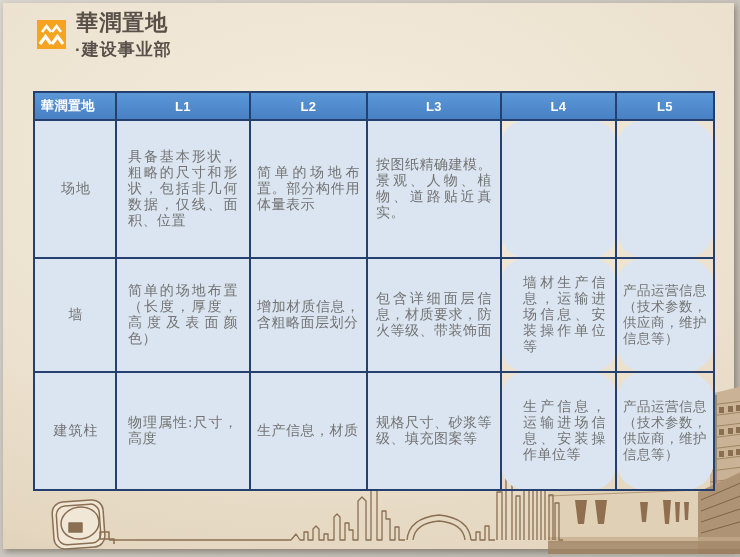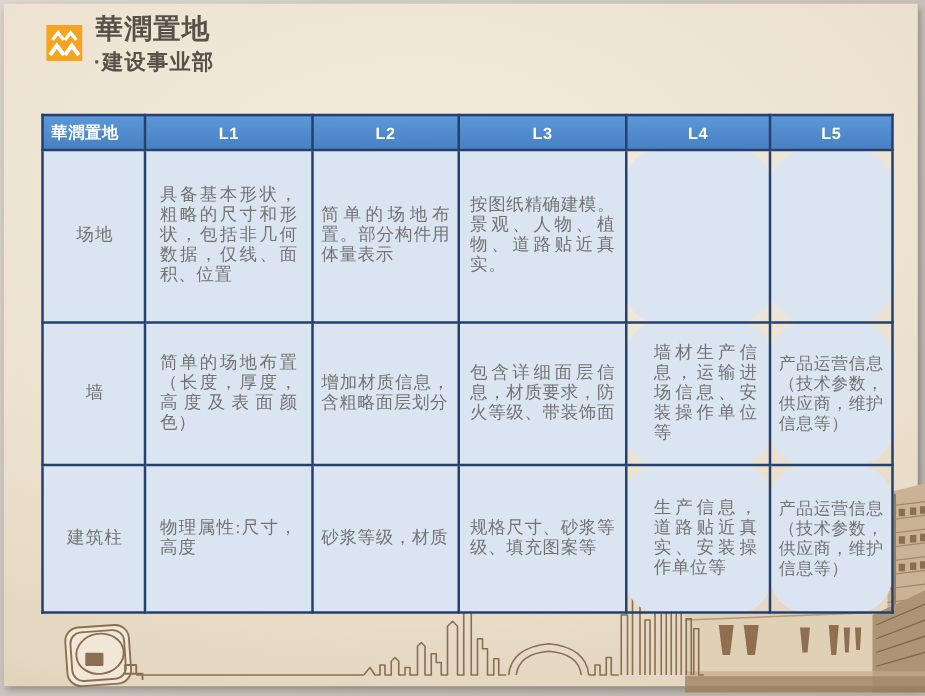--- a/index.html
+++ b/index.html
@@ -175,21 +175,21 @@
       <td class="rowlab">墙</td>
       <td class="c1">简单的场地布置（长度，厚度，高度及表面颜色）</td>
       <td class="c2">增加材质信息，含粗略面层划分</td>
       <td class="c3">包含详细面层信息，材质要求，防火等级、带装饰面</td>
       <td class="c4">墙材生产信息，运输进场信息、安装操作单位等</td>
       <td class="c5">产品运营信息（技术参数，供应商，维护信息等）</td>
     </tr>
     <tr class="r3">
       <td class="rowlab">建筑柱</td>
       <td class="c1">物理属性:尺寸，高度</td>
-      <td class="c2">砂浆等级，材质</td>
+      <td class="c2">生产信息，材质</td>
       <td class="c3">规格尺寸、砂浆等级、填充图案等</td>
-      <td class="c4">生产信息，道路贴近真实、安装操作单位等</td>
+      <td class="c4">生产信息，运输进场信息、安装操作单位等</td>
       <td class="c5">产品运营信息（技术参数，供应商，维护信息等）</td>
     </tr>
   </tbody>
     </table>
 
 </div>
 
 </body></html>

